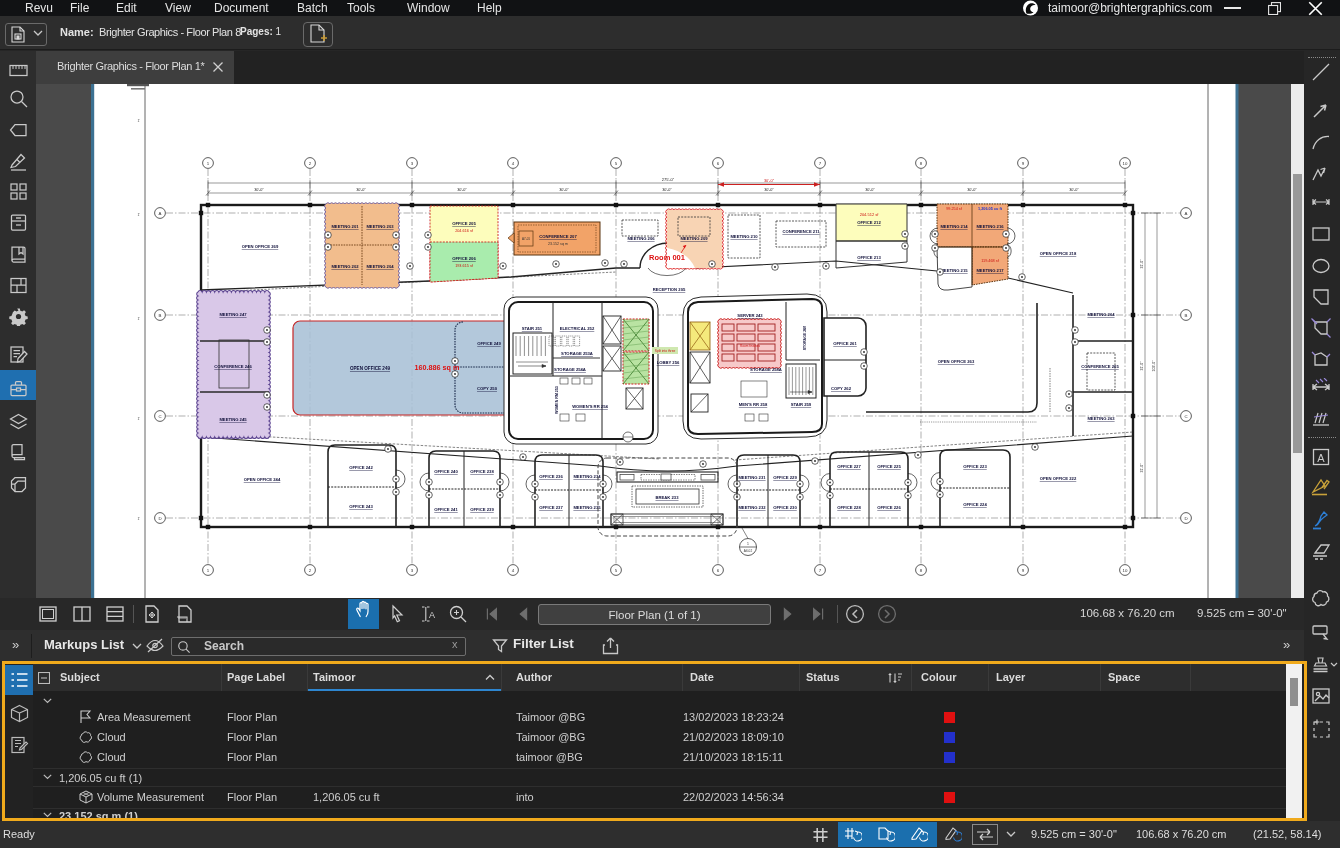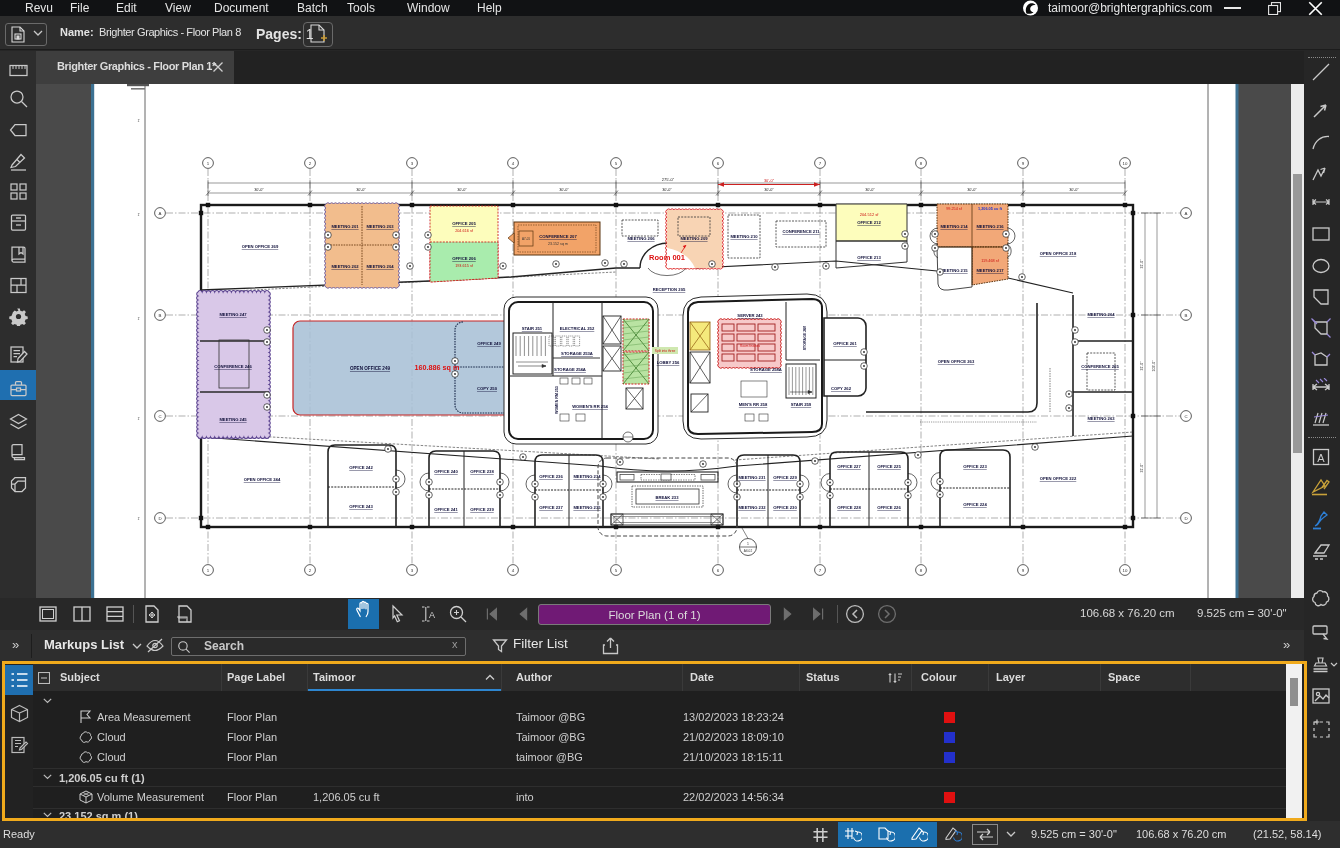--- a/index.html
+++ b/index.html
@@ -1,21 +1,21 @@
 <!DOCTYPE html>
 <html><head><meta charset="utf-8"><style>
 html,body{margin:0;padding:0;width:1340px;height:848px;overflow:hidden;background:#262626;
 font-family:"Liberation Sans",sans-serif;-webkit-font-smoothing:antialiased;}
 *{box-sizing:border-box;}
 .abs{position:absolute;}
 #root{position:relative;width:1340px;height:848px;overflow:hidden;}
 #menubar{left:0;top:0;width:1340px;height:16px;background:#111214;color:#e6e6e6;font-size:12px;}
 #menubar span{position:absolute;top:1px;}
 #toolbar2{left:0;top:16px;width:1340px;height:34px;background:#2d2d2d;color:#e3e3e3;font-size:12.5px;border-bottom:1px solid #1c1c1c;}
-#tabbar{left:0;top:51px;width:1340px;height:33px;background:#222222;font-weight:bold;}
+#tabbar{left:0;top:51px;width:1340px;height:33px;background:#222222;}
 #tab1{left:36px;top:0;width:198px;height:33px;background:#3e3e3e;color:#dcdcdc;font-size:11px;}
 #canvas{left:36px;top:84px;width:1255px;height:514px;background:#4a4a4a;}
 #sidebar{left:0;top:51px;width:36px;height:547px;background:#2d2d2d;}
 #rightpanel{left:1304px;top:51px;width:36px;height:771px;background:#262626;}
 #vscroll{left:1291px;top:84px;width:13px;height:514px;background:#ececec;}
 #vthumb{left:2px;top:90px;width:9px;height:279px;background:#999;}
 #navbar{left:0;top:598px;width:1304px;height:32px;background:#282828;color:#d8d8d8;}
 #mheader{left:0;top:630px;width:1304px;height:31px;background:#2e2e2e;color:#e8e8e8;}
 #mpanel{left:2px;top:661px;width:1305px;height:160px;border:3px solid #f0aa1c;background:#222;overflow:hidden;}
 #statusbar{left:0;top:821px;width:1340px;height:27px;background:#2e2e2e;color:#dedede;font-size:11px;}
@@ -54,21 +54,21 @@
 <path d="M1 1 H9 L13 5 V16 H1 Z"></path>
         <path d="M9 1 V5 H13"></path>
         <rect x="4" y="8" width="6" height="5"></rect>
         <rect x="6" y="10" width="2" height="3" fill="#d8d8d8"></rect>
       </svg>
       <svg class="abs" style="left:33px;top:14px" width="10" height="7" viewBox="0 0 10 7" fill="none" stroke="#c8c8c8" stroke-width="1.3">
 <path d="M1 1 L5 5 L9 1"></path>
       </svg>
       <span class="abs" style="left:60px;top:10px;font-size:11px"><b>Name:</b></span>
       <span class="abs" style="left:99px;top:10px;font-size:11px;letter-spacing:-0.4px">Brighter Graphics - Floor Plan 8</span>
-      <span class="abs" style="left:256px;top:10px;font-size:14px"><b>Pages:</b> 1</span>
+      <span class="abs" style="left:240px;top:10px;font-size:10px"><b>Pages:</b> 1</span>
       <div class="abs" style="left:303px;top:6px;width:30px;height:25px;border:1px solid #6a6a6a;border-radius:4px"></div>
       <svg class="abs" style="left:308px;top:8px" width="20" height="20" viewBox="0 0 20 20" fill="none" stroke="#d8d8d8" stroke-width="1.1">
 <path d="M3 1 H11 L16 6 V18 H3 Z"></path>
         <path d="M11 1 V6 H16"></path>
 <path d="M13 14 H19 M16 11 V17" stroke="#c89b37" stroke-width="1.6"></path>
       </svg>
     </div>
     <div id="tabbar" class="abs">
       <svg class="abs" style="left:9px;top:8px" width="22" height="14" viewBox="0 0 22 14" fill="none" stroke="#cfcfcf" stroke-width="1.2">
 <rect x="0.6" y="1" width="20.8" height="11"></rect>
@@ -812,21 +812,21 @@
         <circle cx="8.5" cy="8.5" r="6"></circle>
         <path d="M13 13 L18 18"></path>
         <path d="M6 8.5 H11 M8.5 6 V11" stroke-width="1.1"></path>
       </svg>
       <svg class="abs" style="left:482px;top:6px" width="18" height="20" viewBox="0 0 20 20" fill="none" stroke="#cfcfcf" stroke-width="1.3">
         <path d="M6 4 V16 M16 4 L9 10 L16 16 Z" stroke="#6e6e6e" fill="#6e6e6e"></path>
       </svg>
       <svg class="abs" style="left:514px;top:6px" width="18" height="20" viewBox="0 0 20 20" fill="none" stroke="#cfcfcf" stroke-width="1.3">
         <path d="M14 4 L7 10 L14 16 Z" stroke="#6e6e6e" fill="#6e6e6e"></path>
       </svg>
-      <div class="abs" style="left:538px;top:6px;width:233px;height:21px;border:1px solid #7a7a7a;border-radius:3px;background:#701a75;color:#dcdcdc;font-size:11.5px;text-align:center;line-height:20px">Floor Plan (1 of 1)</div>
+      <div class="abs" style="left:538px;top:6px;width:233px;height:21px;border:1px solid #7a7a7a;border-radius:3px;background:#404040;color:#dcdcdc;font-size:11.5px;text-align:center;line-height:20px">Floor Plan (1 of 1)</div>
       <svg class="abs" style="left:779px;top:6px" width="18" height="20" viewBox="0 0 20 20" fill="none" stroke="#cfcfcf" stroke-width="1.3">
         <path d="M6 4 L13 10 L6 16 Z" stroke="#6e6e6e" fill="#6e6e6e"></path>
       </svg>
       <svg class="abs" style="left:810px;top:6px" width="18" height="20" viewBox="0 0 20 20" fill="none" stroke="#cfcfcf" stroke-width="1.3">
         <path d="M4 4 L11 10 L4 16 Z M14 4 V16" stroke="#6e6e6e" fill="#6e6e6e"></path>
       </svg>
       <div class="abs" style="left:837px;top:7px;height:18px;border-left:1px solid #555"></div>
       <svg class="abs" style="left:845px;top:6px" width="20" height="20" viewBox="0 0 20 20" fill="none" stroke="#cfcfcf" stroke-width="1.3">
         <circle cx="10" cy="10" r="8.4" stroke="#bdbdbd"></circle>
         <path d="M12 6 L8 10 L12 14" stroke="#bdbdbd" stroke-width="1.5"></path>
@@ -853,21 +853,21 @@
       <div class="abs" style="left:171px;top:7px;width:295px;height:19px;border:1px solid #6e6e6e;border-radius:2px;background:#2a2a2a"></div>
       <svg class="abs" style="left:177px;top:10px" width="14" height="14" viewBox="0 0 20 20" fill="none" stroke="#c8c8c8" stroke-width="1.6">
         <circle cx="8.5" cy="8.5" r="6"></circle>
         <path d="M13 13 L18 18"></path>
       </svg>
       <span class="abs" style="left:204px;top:9px;font-size:12px;font-weight:bold;color:#c8c8c8">Search</span>
       <span class="abs" style="left:452px;top:8px;font-size:11px;color:#9a9a9a">x</span>
       <svg class="abs" style="left:492px;top:8px" width="16" height="16" viewBox="0 0 16 16" fill="none" stroke="#c8c8c8" stroke-width="1.3">
         <path d="M1.5 2 H14.5 L9.5 8 V13.5 L6.5 11.5 V8 Z"></path>
       </svg>
-      <span class="abs" style="left:513px;top:6px;font-size:13.5px;font-weight:normal">Filter List</span>
+      <span class="abs" style="left:513px;top:6px;font-size:13.5px;font-weight:bold">Filter List</span>
       <svg class="abs" style="left:602px;top:7px" width="17" height="18" viewBox="0 0 17 18" fill="none" stroke="#c8c8c8" stroke-width="1.3">
 <path d="M8.5 1 V11 M8.5 1 L5 4.5 M8.5 1 L12 4.5"></path>
         <path d="M3 8 H1.5 V16.5 H15.5 V8 H14"></path>
       </svg>
       <span class="abs" style="left:1283px;top:7px;font-size:13px;color:#cfcfcf">»</span>
     </div>
     <div id="mpanel" class="abs">
       <div class="abs" style="left:0px;top:1px;width:28px;height:30px;background:#1f6fb0"></div>
       <svg class="abs" style="left:5px;top:7px" width="19" height="19" viewBox="0 0 19 19" fill="none" stroke="#fff" stroke-width="1.5">
 <path d="M1.5 3 H4 M1.5 9 H4 M1.5 15 H4 M7 3 H17.5 M7 9 H17.5 M7 15 H17.5"></path>
@@ -936,21 +936,21 @@
         </svg>
         <span class="abs trow" style="left:64px;top:87px">Cloud</span>
         <span class="abs trow" style="left:194px;top:87px">Floor Plan</span>
         <span class="abs trow" style="left:483px;top:87px">taimoor @BG</span>
         <span class="abs trow" style="left:650px;top:87px">21/10/2023 18:15:11</span>
         <div class="abs" style="left:911px;top:88px;width:11px;height:11px;background:#2330cc"></div>
         <div class="abs" style="left:0px;top:104px;width:1253px;border-top:1px solid #2e2e2e"></div>
         <svg class="abs" style="left:10px;top:110px" width="9" height="6" viewBox="0 0 9 6" fill="none" stroke="#bbb" stroke-width="1.2">
           <path d="M0.8 0.8 L4.5 4.5 L8.2 0.8"></path>
         </svg>
-        <span class="abs trow" style="left:26px;top:108px;font-weight:bold">1,206.05 cu ft (1)</span>
+        <span class="abs trow" style="left:26px;top:108px;font-weight:normal">1,206.05 cu ft (1)</span>
         <div class="abs" style="left:0px;top:122px;width:1253px;border-top:1px solid #2e2e2e"></div>
         <svg class="abs" style="left:46px;top:126px" width="14" height="14" viewBox="0 0 14 14" fill="none" stroke="#ccc" stroke-width="1">
           <path d="M7 1 L13 4 V10 L7 13 L1 10 V4 Z M1 4 L7 7 L13 4 M7 7 V13"></path>
           <path d="M4 2.5 L10 5.5 M10 2.5 L4 5.5" stroke-width="0.8"></path>
         </svg>
         <span class="abs trow" style="left:64px;top:127px">Volume Measurement</span>
         <span class="abs trow" style="left:194px;top:127px">Floor Plan</span>
         <span class="abs trow" style="left:280px;top:127px">1,206.05 cu ft</span>
         <span class="abs trow" style="left:483px;top:127px">into</span>
         <span class="abs trow" style="left:650px;top:127px">22/02/2023 14:56:34</span>

